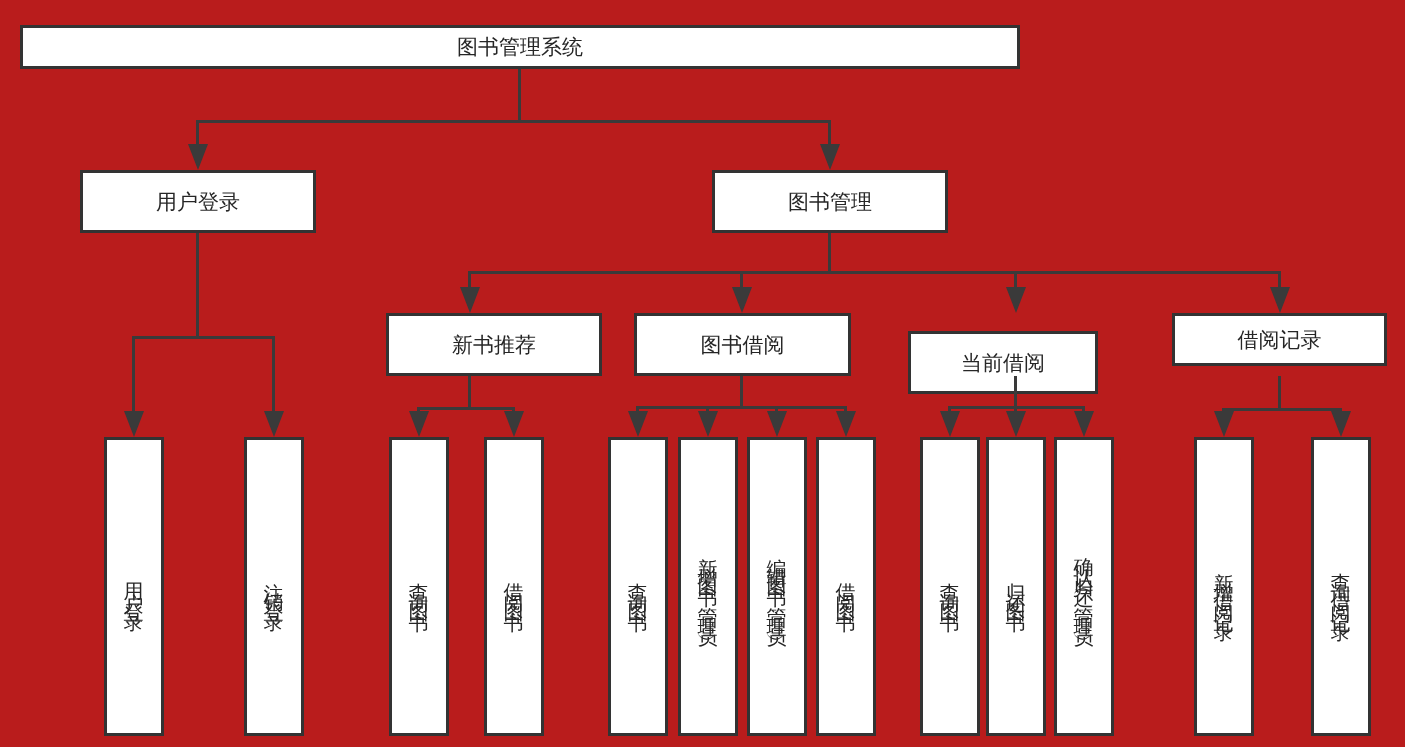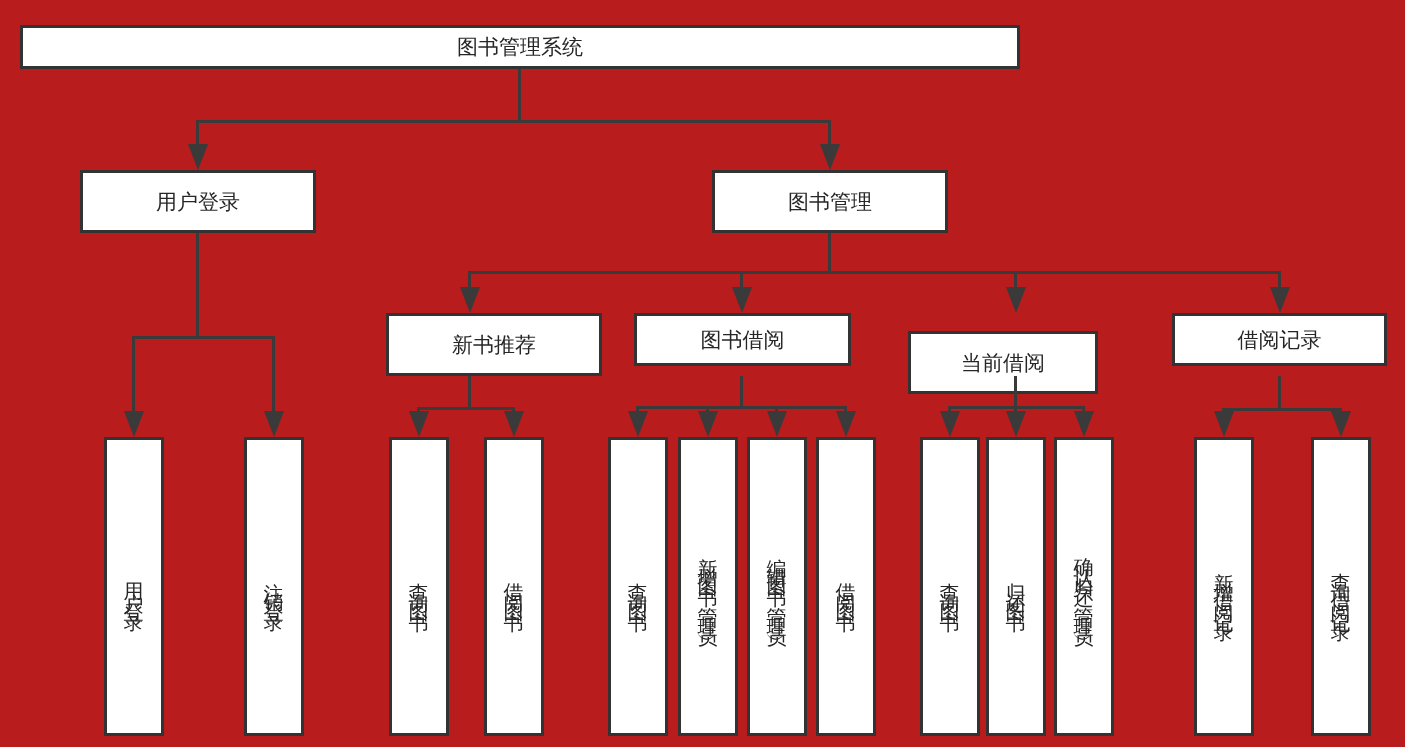--- a/index.html
+++ b/index.html
@@ -58,21 +58,21 @@
   <div class="vline" style="left:468px;top:271px;height:18px;"></div>
   <div class="vline" style="left:740px;top:271px;height:18px;"></div>
   <div class="vline" style="left:1014px;top:271px;height:18px;"></div>
   <div class="vline" style="left:1278px;top:271px;height:18px;"></div>
   <div class="ahead" style="left:460px;top:287px;"></div>
   <div class="ahead" style="left:732px;top:287px;"></div>
   <div class="ahead" style="left:1006px;top:287px;"></div>
   <div class="ahead" style="left:1270px;top:287px;"></div>
 
   <div class="box" style="left:350px;top:313px;width:216px;height:63px;margin-left:36px;">新书推荐</div>
-  <div class="box" style="left:634px;top:313px;width:217px;height:53px;">图书借阅</div>
+  <div class="box" style="left:634px;top:313px;width:217px;height:63px;">图书借阅</div>
   <div class="box" style="left:908px;top:331px;width:190px;height:63px;">当前借阅</div>
   <div class="box" style="left:1172px;top:313px;width:215px;height:53px;">借阅记录</div>
 
   <div class="vline" style="left:468px;top:376px;height:33px;"></div>
   <div class="hline" style="left:417px;top:407px;width:98px;"></div>
   <div class="vline" style="left:417px;top:407px;height:8px;"></div>
   <div class="vline" style="left:512px;top:407px;height:8px;"></div>
   <div class="ahead" style="left:409px;top:411px;"></div>
   <div class="ahead" style="left:504px;top:411px;"></div>
 

